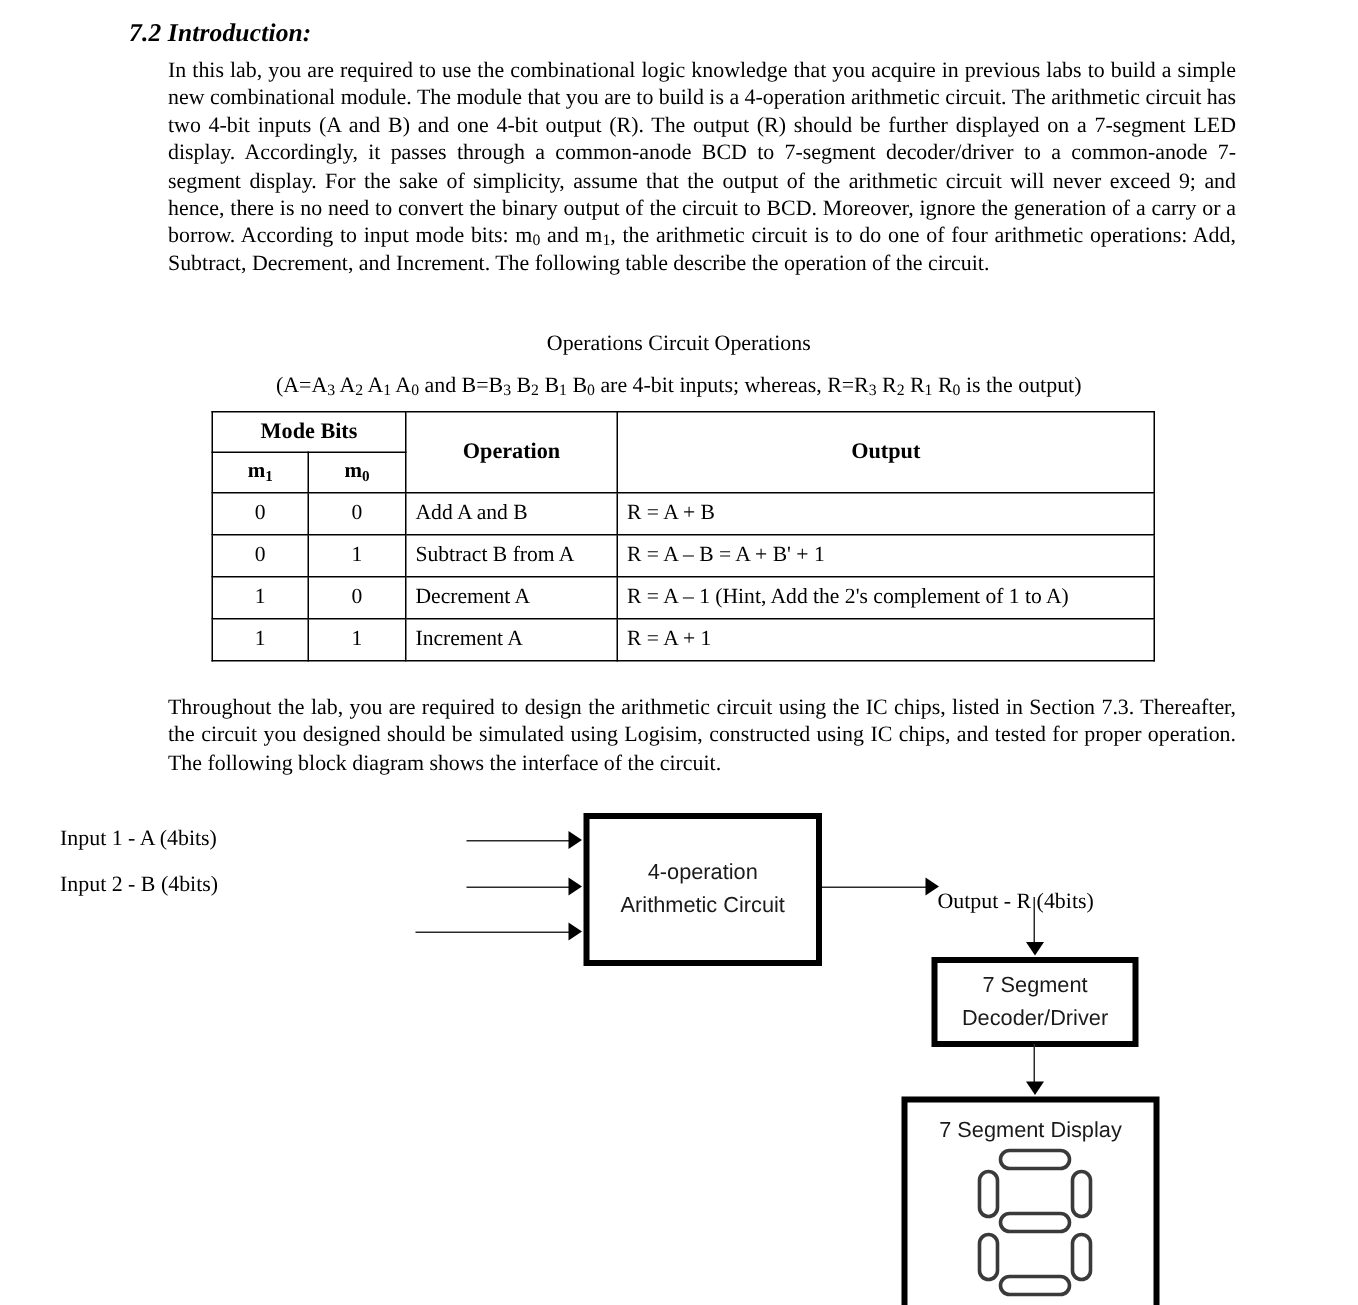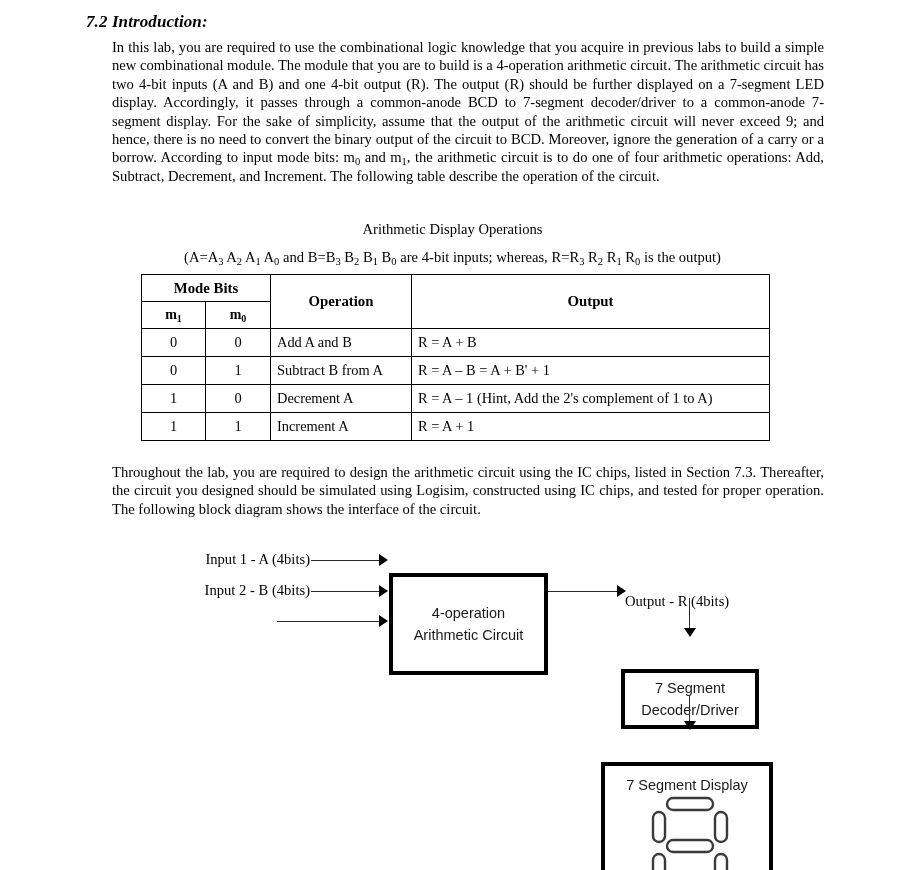--- a/index.html
+++ b/index.html
@@ -122,21 +122,21 @@
     position: absolute;
     left: 0;
     top: 530px;
     width: 905px;
     height: 340px;
   }
   .diagram-label {
     position: absolute;
     font-size: 14.6px;
     white-space: nowrap;
-    text-align: right;
+    text-align: left;
   }
   #label-input-a { left: 40px; top: 21px; width: 270px; }
   #label-input-b { left: 40px; top: 52px; width: 270px; }
   #label-mode-bits { left: 40px; top: 82px; width: 270px; }
   #label-output-r {
     left: 625px; top: 63px; width: auto; text-align: left;
   }
 
   .block {
     position: absolute;
@@ -144,21 +144,20 @@
     background: #ffffff;
     box-sizing: border-box;
     display: flex;
     flex-direction: column;
     align-items: center;
     justify-content: center;
     font-family: "Liberation Sans", "DejaVu Sans", sans-serif;
     font-size: 14.5px;
     line-height: 22px;
     color: #1a1a1a;
-    margin-top: 31px;
   }
   #block-arith {
     left: 389px;
     top: 12px;
     width: 159px;
     height: 102px;
   }
   #block-decoder {
     left: 621px;
     top: 108px;
@@ -216,21 +215,21 @@
 <body>
 
 <div class="page">
 
   <div class="section-heading">7.2 Introduction:</div>
 
   <div class="body-text" id="intro-paragraph">
     <span>In this lab, you are required to use the combinational logic knowledge that you acquire in previous labs to build a simple new combinational module. The module that you are to build is a 4-operation arithmetic circuit. The arithmetic circuit has two 4-bit inputs (A and B) and one 4-bit output (R). The output (R) should be further displayed on a 7-segment LED display. Accordingly, it passes through a common-anode BCD to 7-segment decoder/driver to a common-anode 7-segment display. For the sake of simplicity, assume that the output of the arithmetic circuit will never exceed 9; and hence, there is no need to convert the binary output of the circuit to BCD. Moreover, ignore the generation of a carry or a borrow. According to input mode bits: m<sub>0</sub> and m<sub>1</sub>, the arithmetic circuit is to do one of four arithmetic operations: Add, Subtract, Decrement, and Increment. The following table describe the operation of the circuit.</span>
   </div>
 
-  <div class="table-title">Arithmetic Display Operations</div>
+  <div class="table-title">Operations Circuit Operations</div>
 
   <div class="table-subtitle">(A=A<sub>3</sub> A<sub>2</sub> A<sub>1</sub> A<sub>0</sub> and B=B<sub>3</sub> B<sub>2</sub> B<sub>1</sub> B<sub>0</sub> are 4-bit inputs; whereas, R=R<sub>3</sub> R<sub>2</sub> R<sub>1</sub> R<sub>0</sub> is the output)</div>
 
   <table class="ops-table">
     <colgroup>
       <col class="col-m1">
         <col class="col-m0">
         <col class="col-op">
         <col class="col-out">
     </colgroup>

